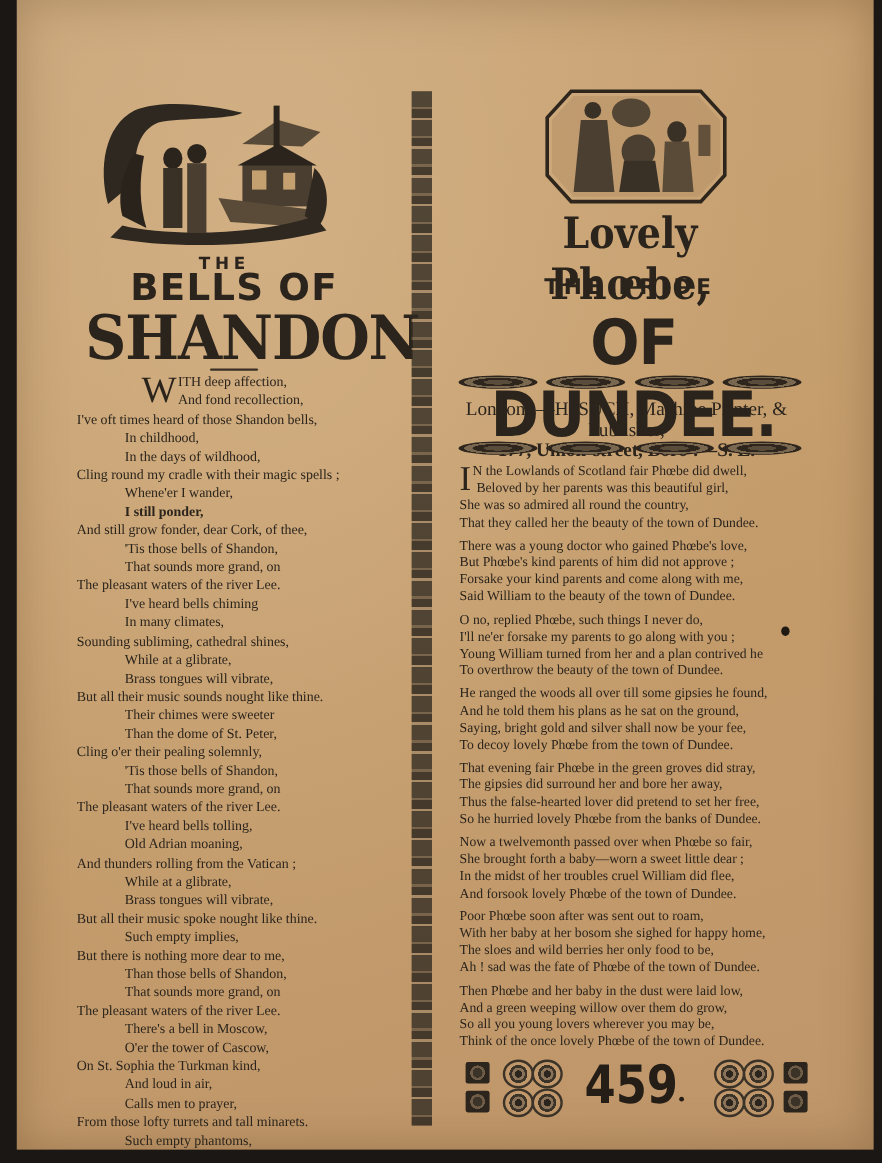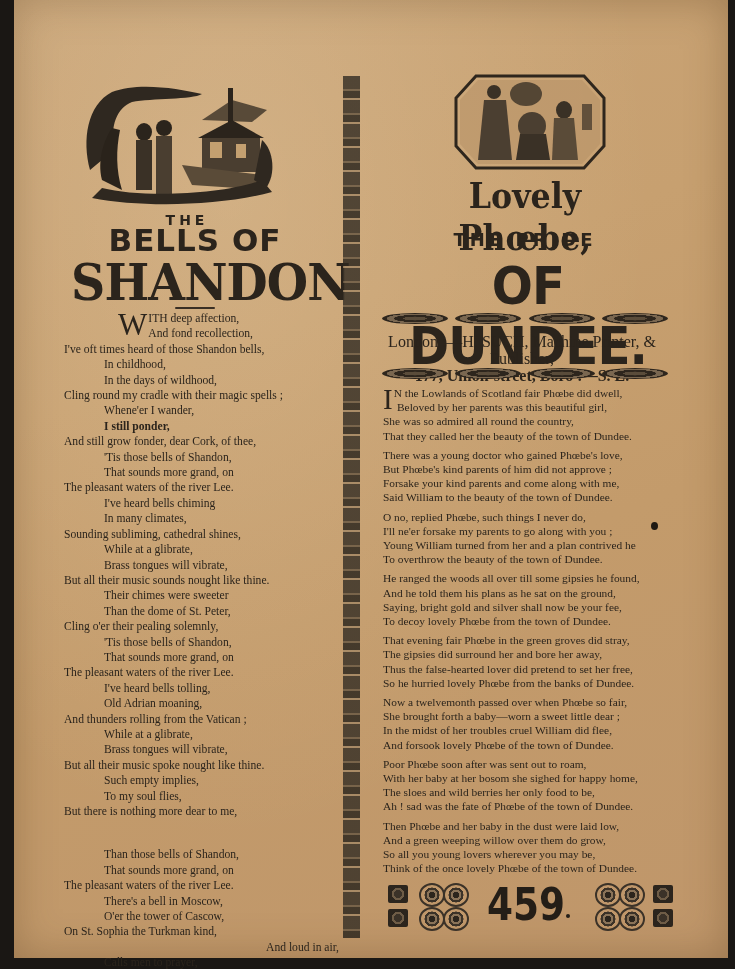--- a/index.html
+++ b/index.html
@@ -104,29 +104,28 @@
     <div class="l" style="padding-left: 40px;">'Tis those bells of Shandon,</div>
     <div class="l" style="padding-left: 40px;">That sounds more grand, on</div>
     <div class="l">The pleasant waters of the river Lee.</div>
     <div class="l" style="padding-left: 40px;">I've heard bells tolling,</div>
     <div class="l" style="padding-left: 40px;">Old Adrian moaning,</div>
     <div class="l">And thunders rolling from the Vatican ;</div>
     <div class="l" style="padding-left: 40px;">While at a glibrate,</div>
     <div class="l" style="padding-left: 40px;">Brass tongues will vibrate,</div>
     <div class="l">But all their music spoke nought like thine.</div>
     <div class="l" style="padding-left: 40px;">Such empty implies,</div>
-    <div class="l" style="padding-left: 40px;">To my soul flies,</div>
     <div class="l">But there is nothing more dear to me,</div>
-    <div class="l" style="padding-left: 40px; margin-top: 28px;">Than those bells of Shandon,</div>
+    <div class="l" style="padding-left: 40px;">Than those bells of Shandon,</div>
     <div class="l" style="padding-left: 40px;">That sounds more grand, on</div>
     <div class="l">The pleasant waters of the river Lee.</div>
     <div class="l" style="padding-left: 40px;">There's a bell in Moscow,</div>
     <div class="l" style="padding-left: 40px;">O'er the tower of Cascow,</div>
     <div class="l">On St. Sophia the Turkman kind,</div>
-    <div class="l" style="padding-left: 40px; text-align: right;">And loud in air,</div>
+    <div class="l" style="padding-left: 40px;">And loud in air,</div>
     <div class="l" style="padding-left: 40px;">Calls men to prayer,</div>
     <div class="l">From those lofty turrets and tall minarets.</div>
     <div class="l" style="padding-left: 40px;">Such empty phantoms,</div>
   </div>
 
 <div class="divider"></div>
 
 <svg class="woodcut-right" viewBox="0 0 152 96">
   <polygon points="22,2 130,2 150,24 150,72 130,94 22,94 2,72 2,24" fill="none" stroke="#2e261d" stroke-width="3"></polygon>
   <polygon points="24,6 128,6 146,26 146,70 128,90 24,90 6,70 6,26" fill="#b89268" opacity=".6"></polygon>

